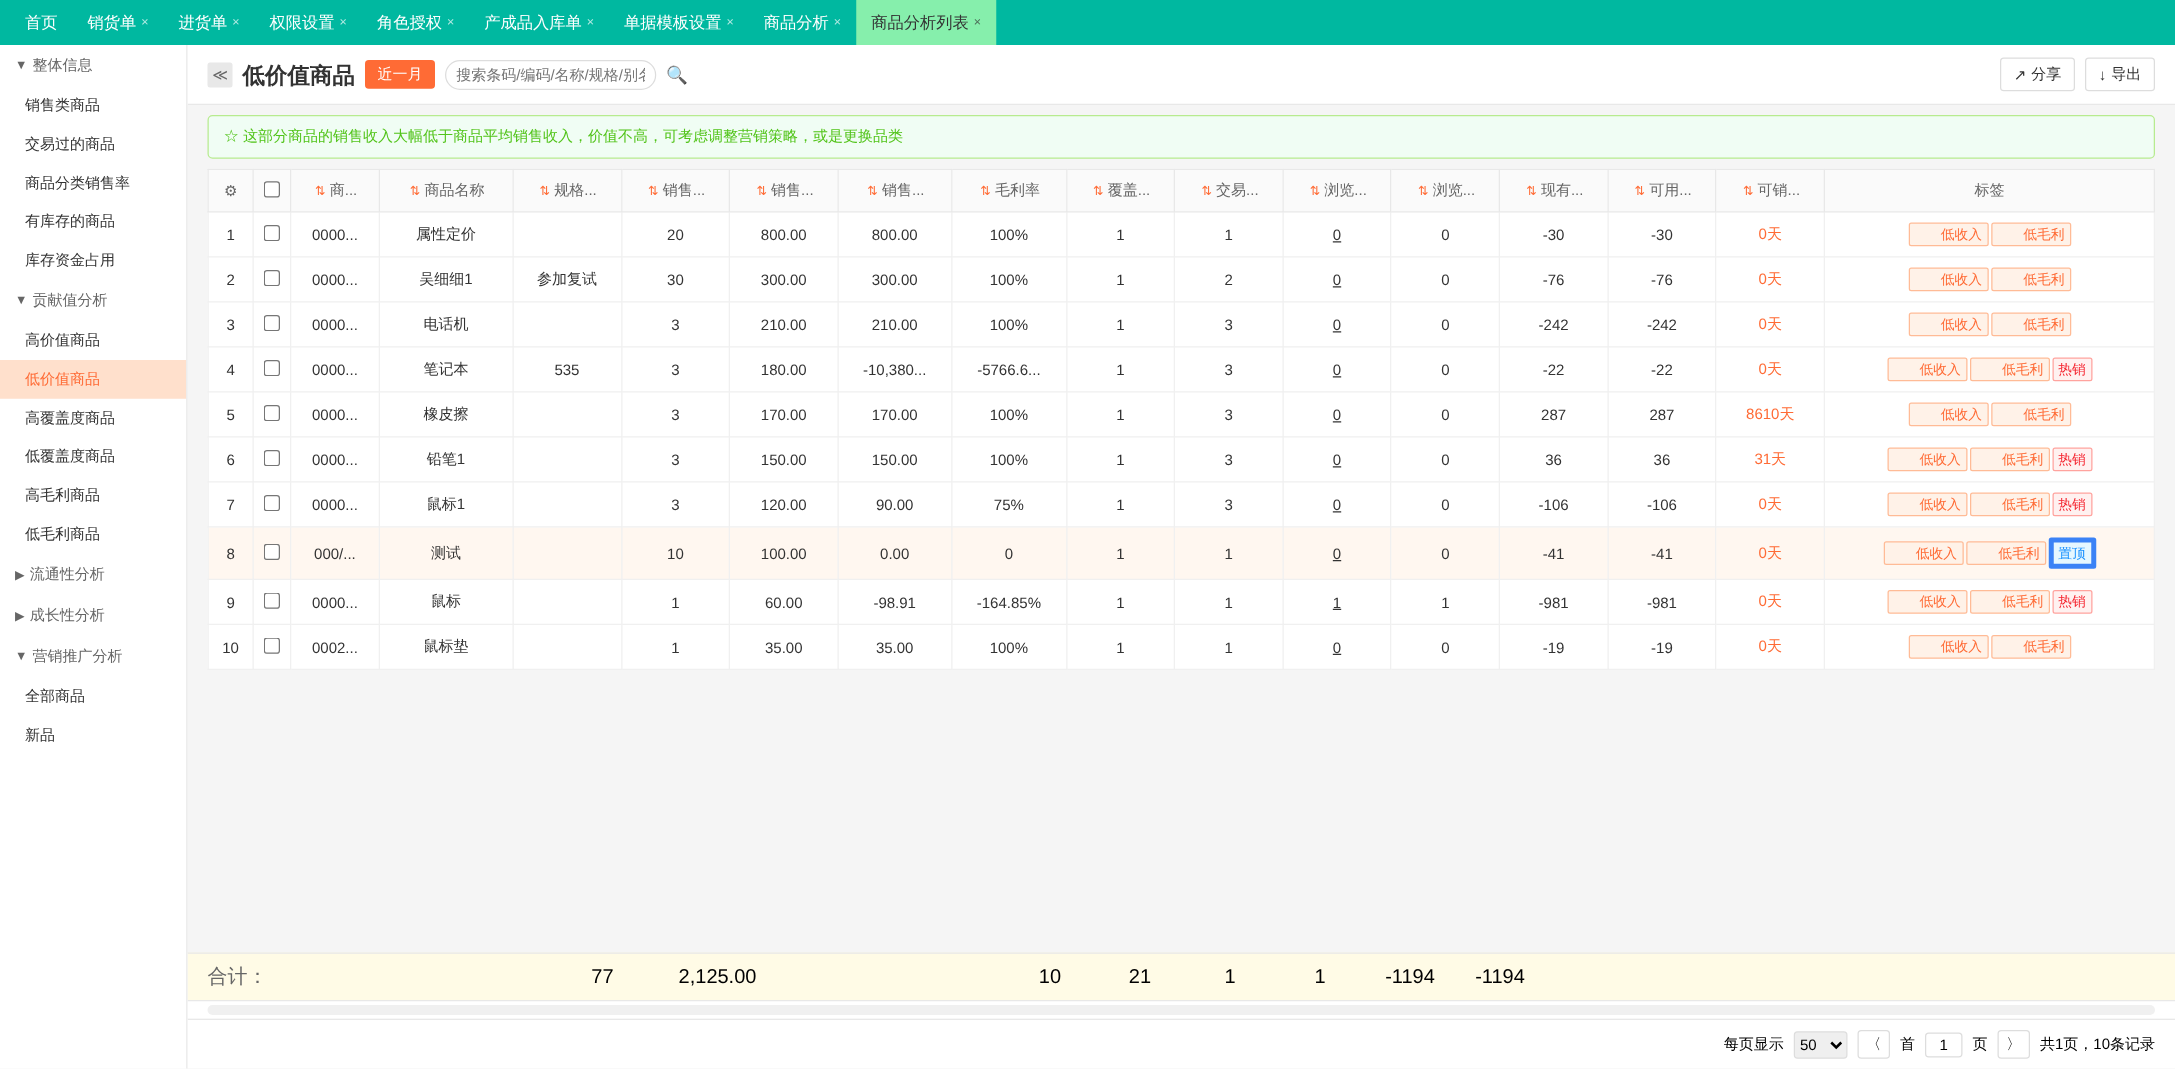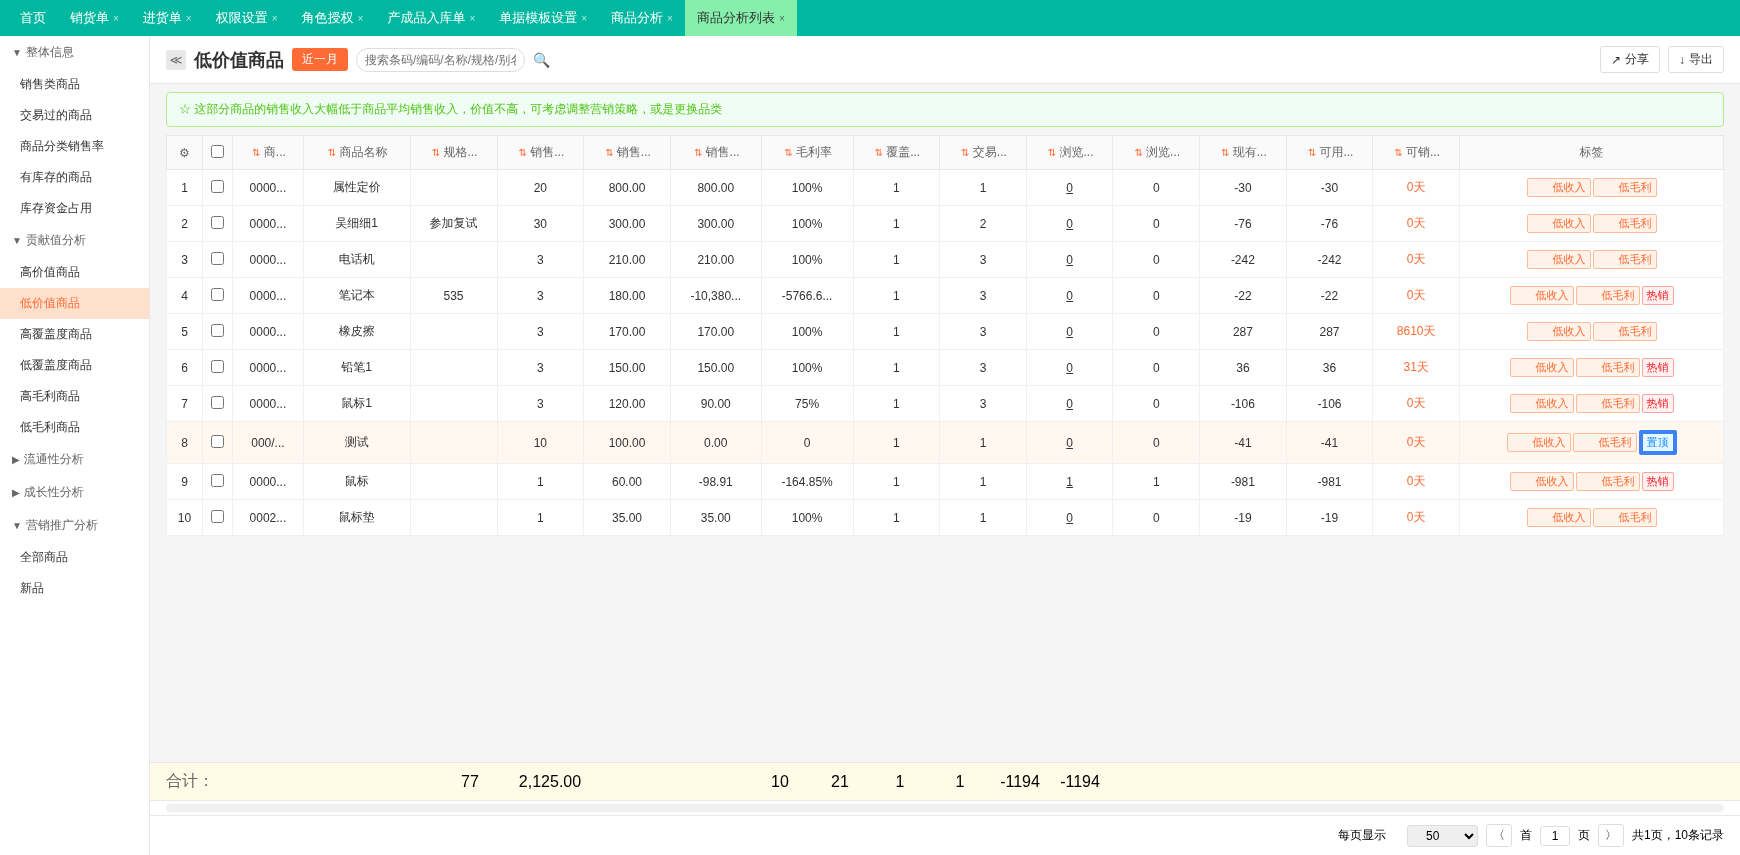--- a/index.html
+++ b/index.html
@@ -174,40 +174,39 @@
     
     .footer-summary {
       background: #fffbe6;
       border-top: 1px solid #e8e8e8;
       padding: 8px 16px;
       display: flex;
       align-items: center;
       font-size: 16px;
     }
     .footer-label { color: #666; margin-right: 16px; }
-    .footer-values { display: flex; gap: 0; }
+    .footer-values { display: flex; gap: 12px; }
     .footer-cell { padding: 0 6px; min-width: 60px; text-align: center; }
 
     
     .pagination {
       background: white;
       border-top: 1px solid #e8e8e8;
       padding: 8px 16px;
       display: flex;
       align-items: center;
       justify-content: flex-end;
       gap: 8px;
       font-size: 12px;
     }
     .page-size-select {
       border: 1px solid #ddd;
       border-radius: 3px;
-      padding: 2px 14px;
-      font-size: 12px;
-      margin-left: 13px;
+      padding: 2px 0;
+      font-size: 12px;
     }
     .page-btn {
       border: 1px solid #ddd;
       background: white;
       border-radius: 3px;
       padding: 2px 6px;
       cursor: pointer;
       font-size: 12px;
     }
     .page-input {

